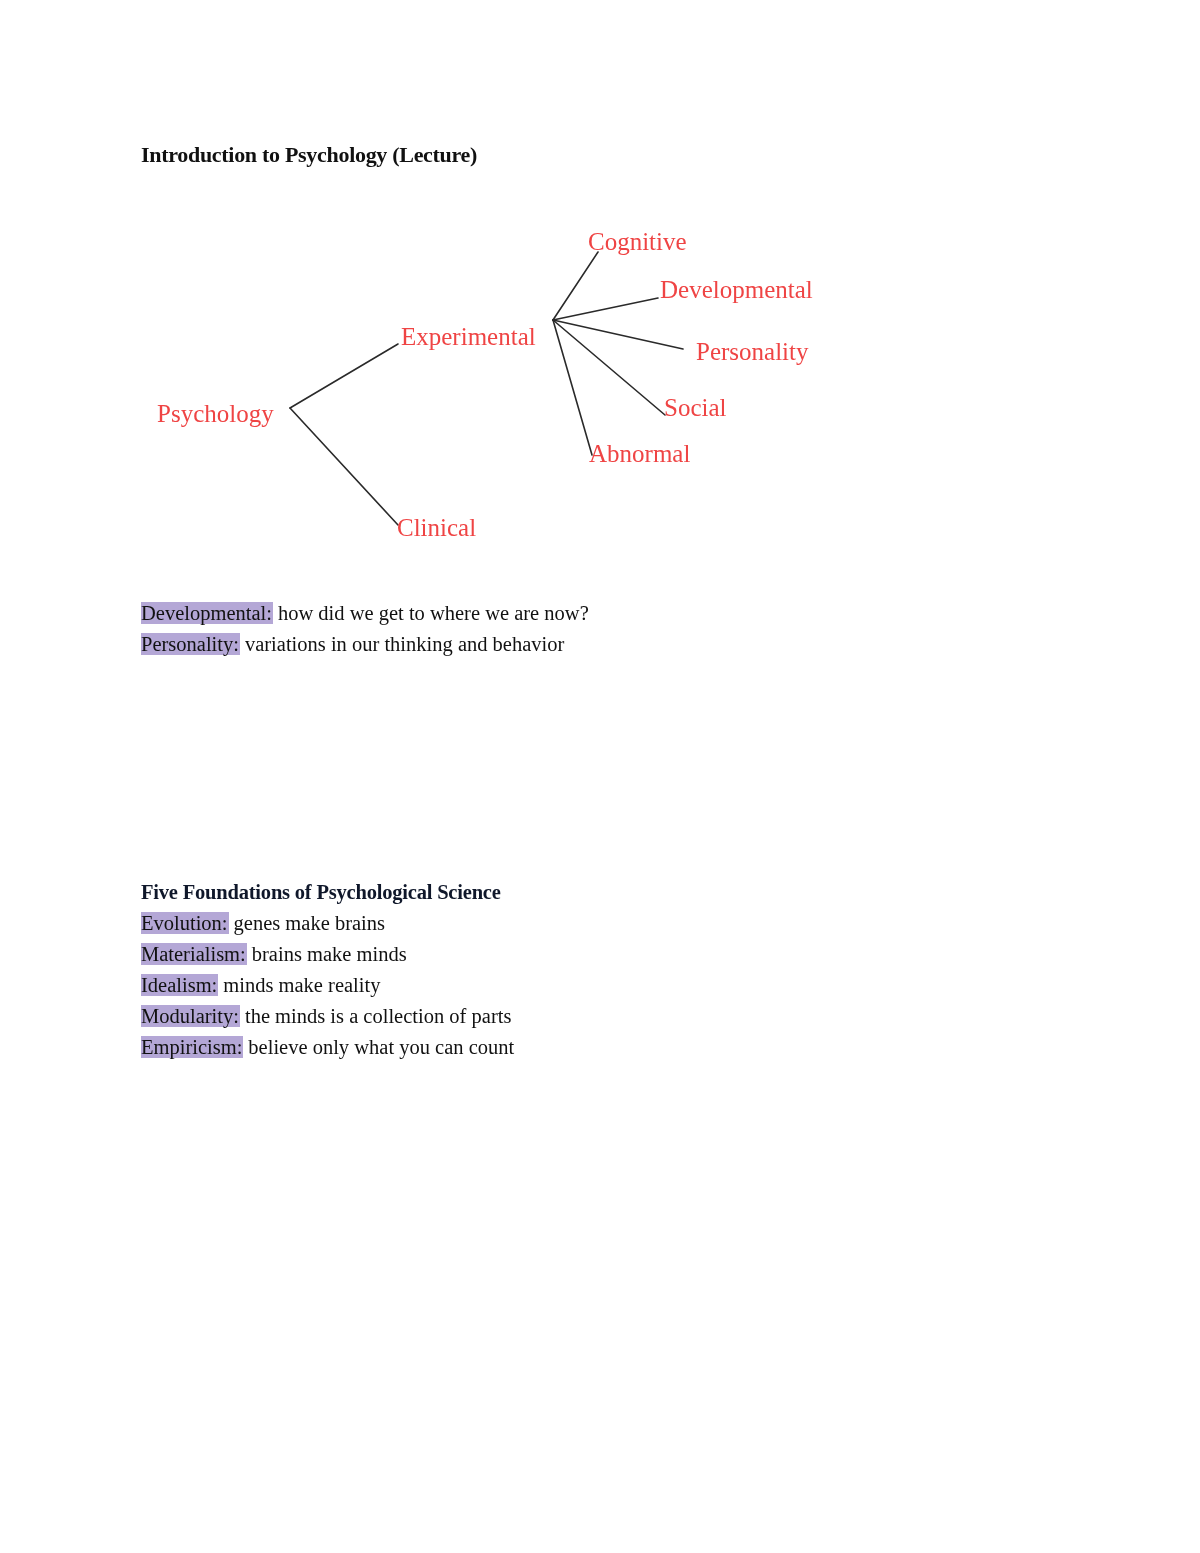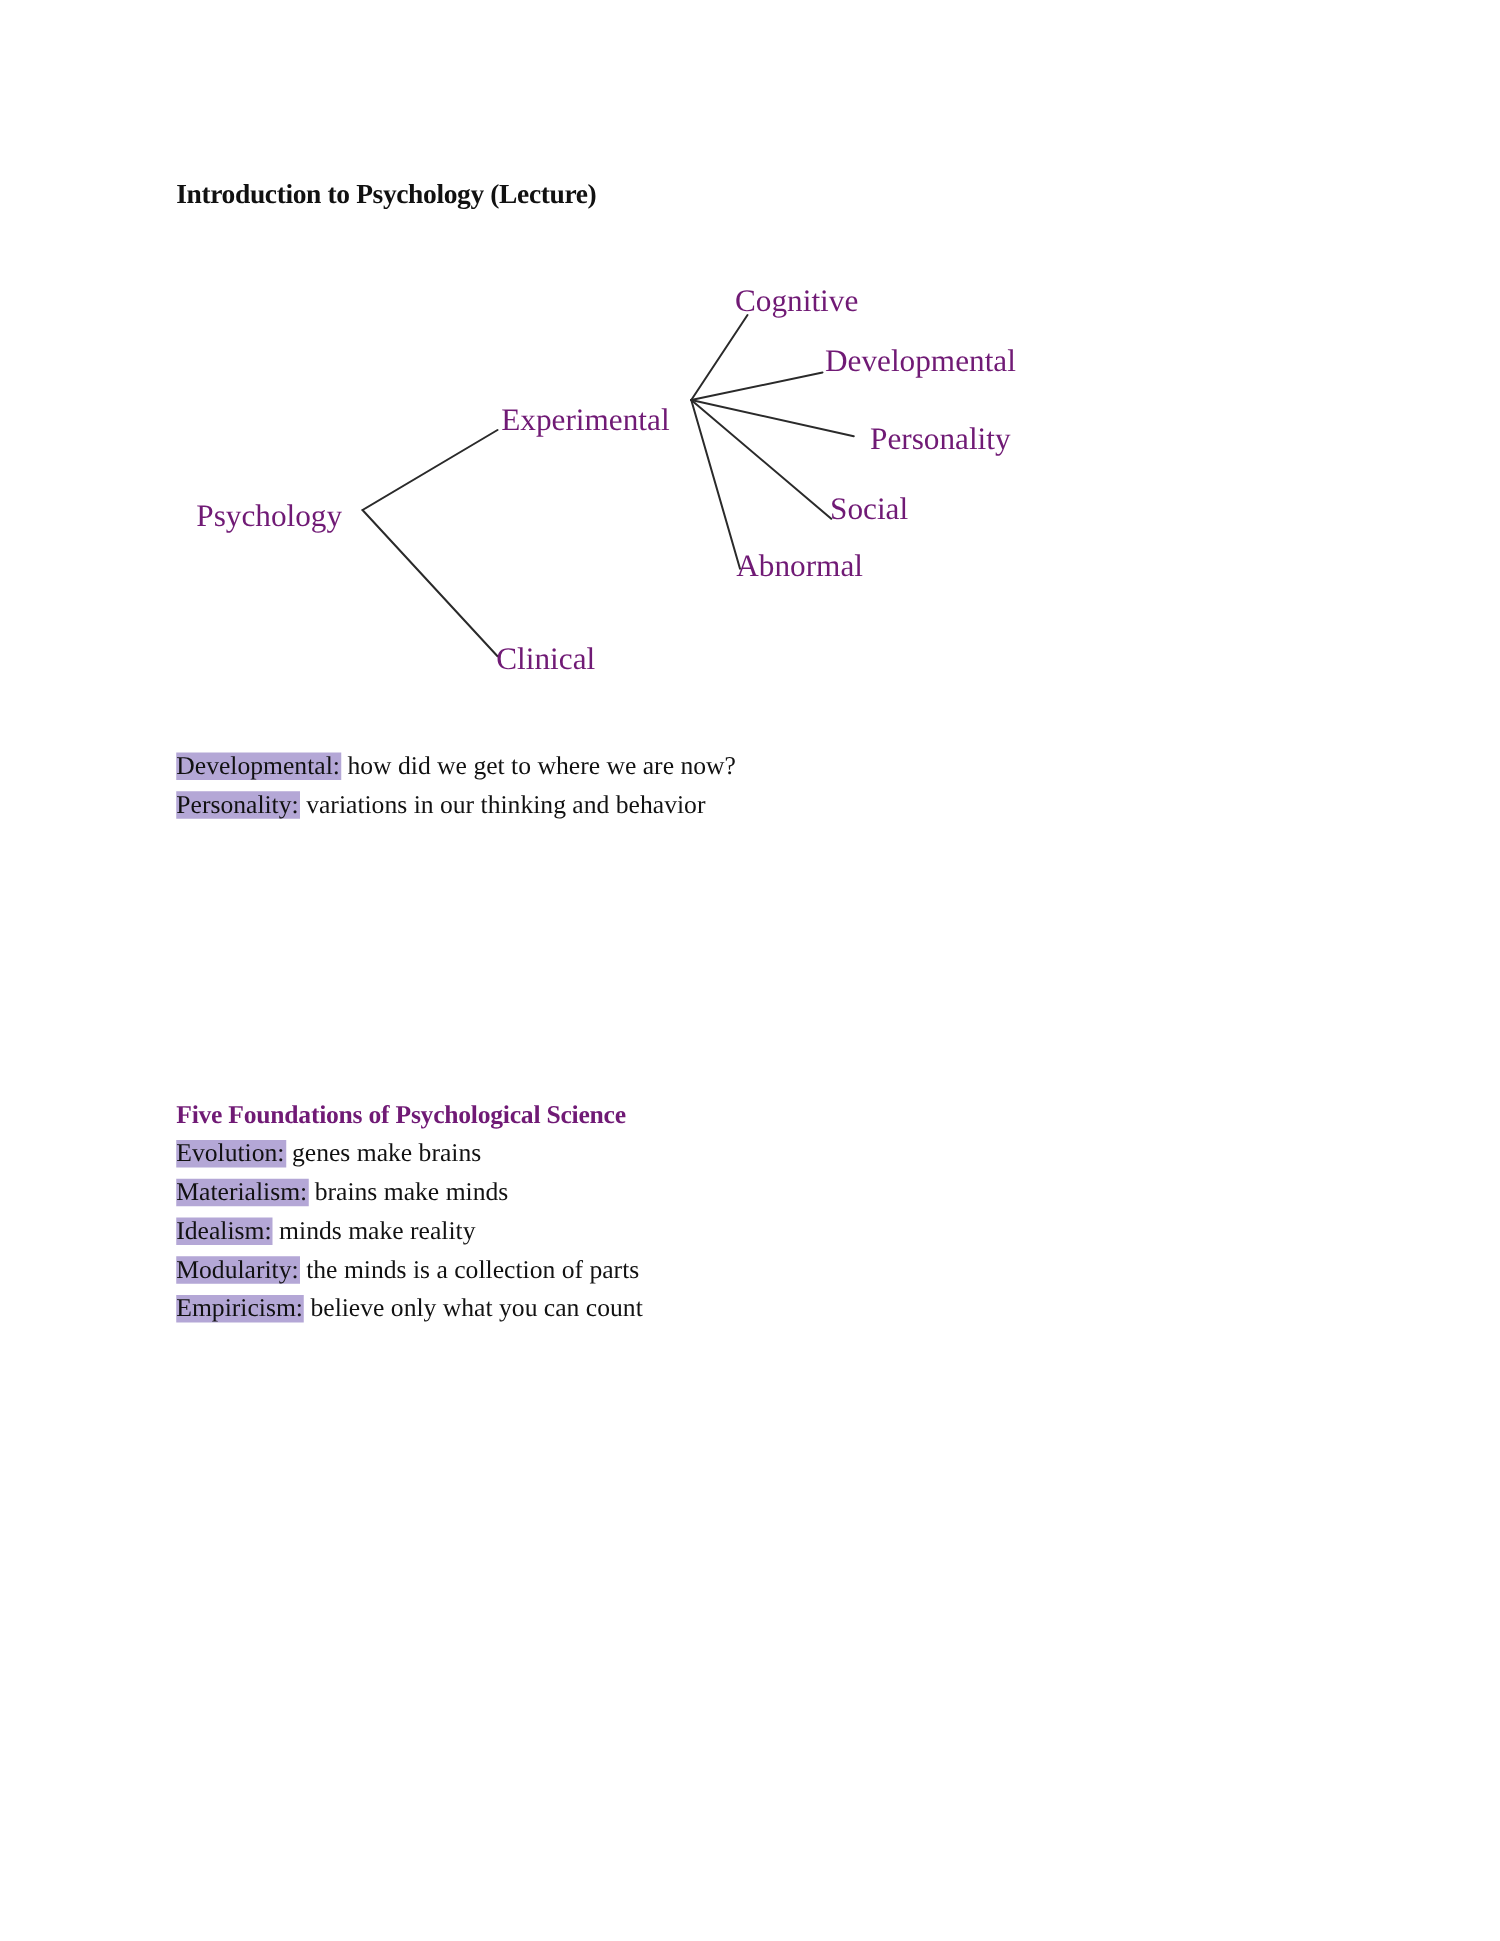--- a/index.html
+++ b/index.html
@@ -33,21 +33,21 @@
     }
     .diagram svg {
       position: absolute;
       left: 0;
       top: 0;
     }
     .node {
       position: absolute;
       font-family: "Liberation Serif", "DejaVu Serif", serif;
       font-size: 25px;
-      color: #701a75;
+      color: #ef4444;
       white-space: nowrap;
       line-height: 1;
     }
     .defs {
       position: absolute;
       left: 141px;
       font-size: 20.5px;
       line-height: 31px;
     }
     .def-row {
@@ -56,21 +56,21 @@
     }
     .term {
       background: #b4a7d6;
       padding: 0 1px 0 0;
     }
     .desc {
       margin-left: 5px;
     }
     .section-heading {
       font-weight: bold;
-      color: #701a75;
+      color: #0f172a;
       height: 31px;
       letter-spacing: -0.2px;
     }
   </style>
 </head>
 <body>
 
 <h1 class="page-title">Introduction to Psychology (Lecture)</h1>
 
 <div class="diagram">

